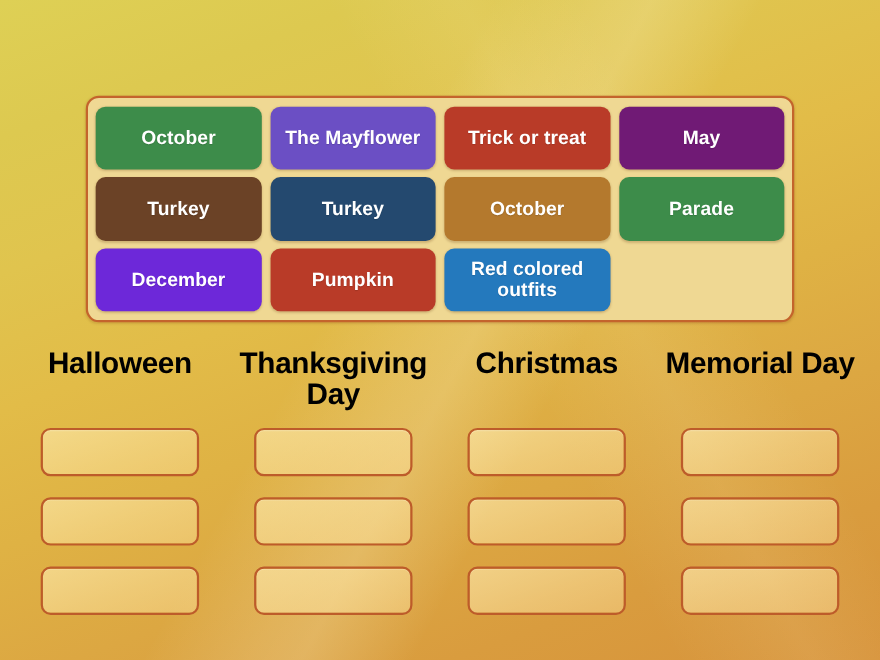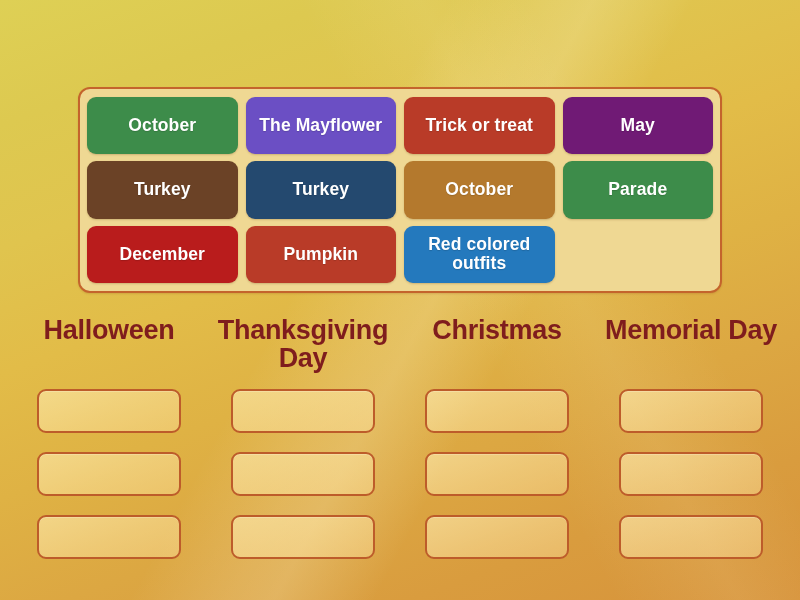--- a/index.html
+++ b/index.html
@@ -106,21 +106,21 @@
     text-shadow: 0 1px 1px rgba(0,0,0,0.14);
   }
 
   
   .cat-col {
     position: absolute;
     top: 276px;
     width: 186px;
   }
   .cat-title {
-    color: #7f1d1d;
+    color: #000000;
     font-size: 27px;
     font-weight: bold;
     line-height: 1.02;
     text-align: center;
     letter-spacing: -0.3px;
     height: 66px;
     display: flex;
     align-items: flex-start;
     justify-content: center;
   }
@@ -166,21 +166,21 @@
   <div id="tile-tray">
     <div id="tile-grid">
         <div class="tile" style="background: rgb(61, 140, 74);">October</div>
         <div class="tile" style="background: rgb(107, 79, 196);">The Mayflower</div>
         <div class="tile" style="background: rgb(185, 59, 40);">Trick or treat</div>
         <div class="tile" style="background: #701a75;">May</div>
         <div class="tile" style="background: rgb(107, 66, 38);">Turkey</div>
         <div class="tile" style="background: rgb(36, 73, 111);">Turkey</div>
         <div class="tile" style="background: rgb(180, 121, 45);">October</div>
         <div class="tile" style="background: rgb(61, 140, 74);">Parade</div>
-        <div class="tile" style="background: #b91c1c;">December</div>
+        <div class="tile" style="background: #6d28d9;">December</div>
         <div class="tile" style="background: rgb(185, 59, 40);">Pumpkin</div>
         <div class="tile" style="background: rgb(36, 121, 189);">Red colored outfits</div>
       </div>
   </div>
 
   <div id="category-columns">
       <div class="cat-col" id="cat-col-0">
         <div class="cat-title">Halloween</div>
         <div class="slots">
           <div class="slot"></div>

